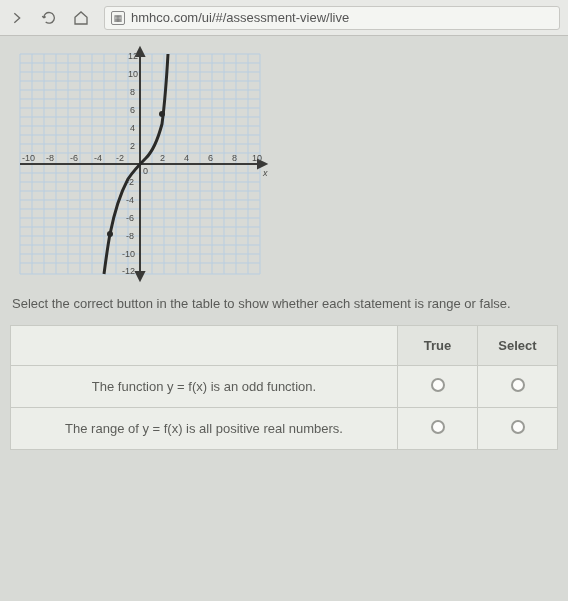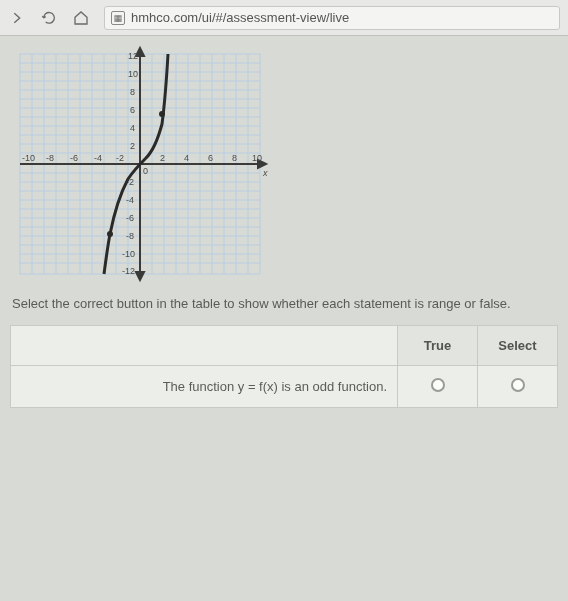--- a/index.html
+++ b/index.html
@@ -51,21 +51,21 @@
   table.tf {
     width: 100%;
     border-collapse: collapse;
     background: #eceee9;
     font-size: 13px;
     color: #555653;
   }
   table.tf th, table.tf td {
     border: 1px solid #c8cac4;
     padding: 12px 10px;
-    text-align: right;
+    text-align: center;
   }
   table.tf thead th {
     background: #e2e4df;
     font-weight: bold;
     color: #525450;
   }
   table.tf thead th:first-child { background:#eceee9; }
   table.tf th.center, table.tf td.center { text-align:center; width:80px;}
   .radio {
     width:14px;height:14px;border:2px solid #9a9b96;border-radius:50%;
@@ -202,16 +202,21 @@
         <th class="center">True</th>
         <th class="center">Select</th>
       </tr>
     </thead>
     <tbody>
       <tr>
         <td class="stmt">The function y = f(x) is an odd function.</td>
         <td class="center"><span class="radio"></span></td>
         <td class="center"><span class="radio"></span></td>
       </tr>
+      <tr>
+        <td class="stmt">The range of y = f(x) is all positive real numbers.</td>
+        <td class="center"><span class="radio"></span></td>
+        <td class="center"><span class="radio"></span></td>
+      </tr>
     </tbody>
   </table>
 
 </div>
 
 </body></html>

